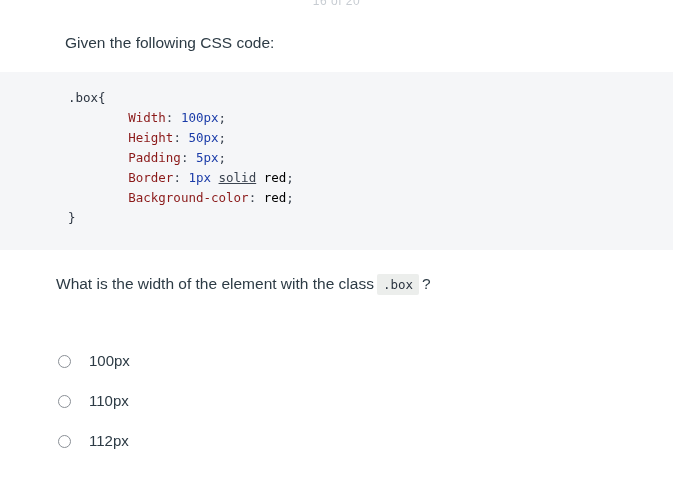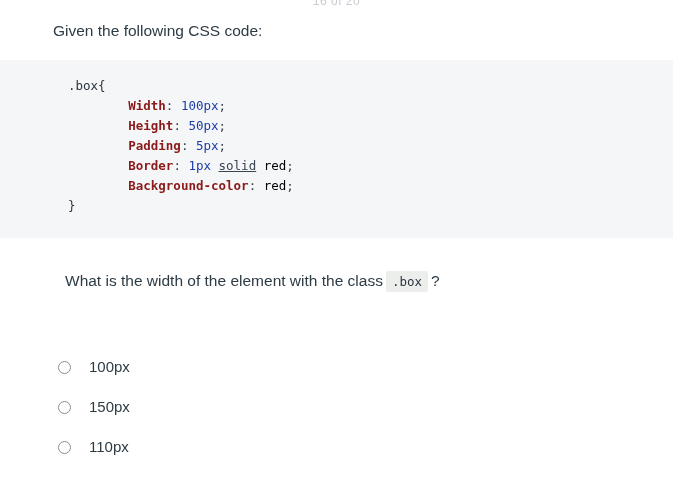--- a/index.html
+++ b/index.html
@@ -29,21 +29,21 @@
     opacity: 0.55;
     user-select: none;
   }
 
   .content {
     padding: 0 0 0 0;
   }
 
   
   .prompt {
-    margin: 0;
+    margin: 12px;
     padding: 20px 0 0 53px;
     font-size: 15.5px;
     line-height: 22px;
     color: #2d3b45;
     font-weight: 400;
   }
 
   
   .code-block {
     margin: 18px 0 0 0;
@@ -56,29 +56,29 @@
     margin: 0;
     padding: 0 0 0 68px;
     font-family: "DejaVu Sans Mono", "Liberation Mono", monospace;
     font-size: 12.5px;
     line-height: 20px;
     color: #3b4450;
     white-space: pre;
   }
   .code-line { display: block; }
   .tok-sel   { color: #2b3440; }
-  .tok-prop  { color: #8b1a1a; font-weight: bold; }
+  .tok-prop  { color: #8b1a1a; }
   .tok-punct { color: #3b4450; }
   .tok-num   { color: #1a3ba8; }
   .tok-kw    { color: #3b4450; text-decoration: underline; }
   .tok-val   { color: #000000; }
 
   
   .question {
-    margin: 12px;
+    margin: 3px;
     padding: 20px 0 0 53px;
     font-size: 15.5px;
     line-height: 22px;
     color: #2d3b45;
   }
   .inline-code {
     font-family: "DejaVu Sans Mono", "Liberation Mono", monospace;
     font-size: 12.5px;
     background: #eceeec;
     padding: 3px 6px 3px 6px;
@@ -130,24 +130,20 @@
 
   <p class="question"><span>What is the width of the element with the class</span><span class="inline-code">.box</span><span>?</span></p>
 
   <ul class="options">
     <li class="option">
       <span class="radio"></span>
       <span class="option-label">100px</span>
     </li>
     <li class="option">
       <span class="radio"></span>
-      <span class="option-label">150px</span>
-    </li>
-    <li class="option">
-      <span class="radio"></span>
       <span class="option-label">110px</span>
     </li>
     <li class="option">
       <span class="radio"></span>
       <span class="option-label">112px</span>
     </li>
   </ul>
 
 </div>
 

